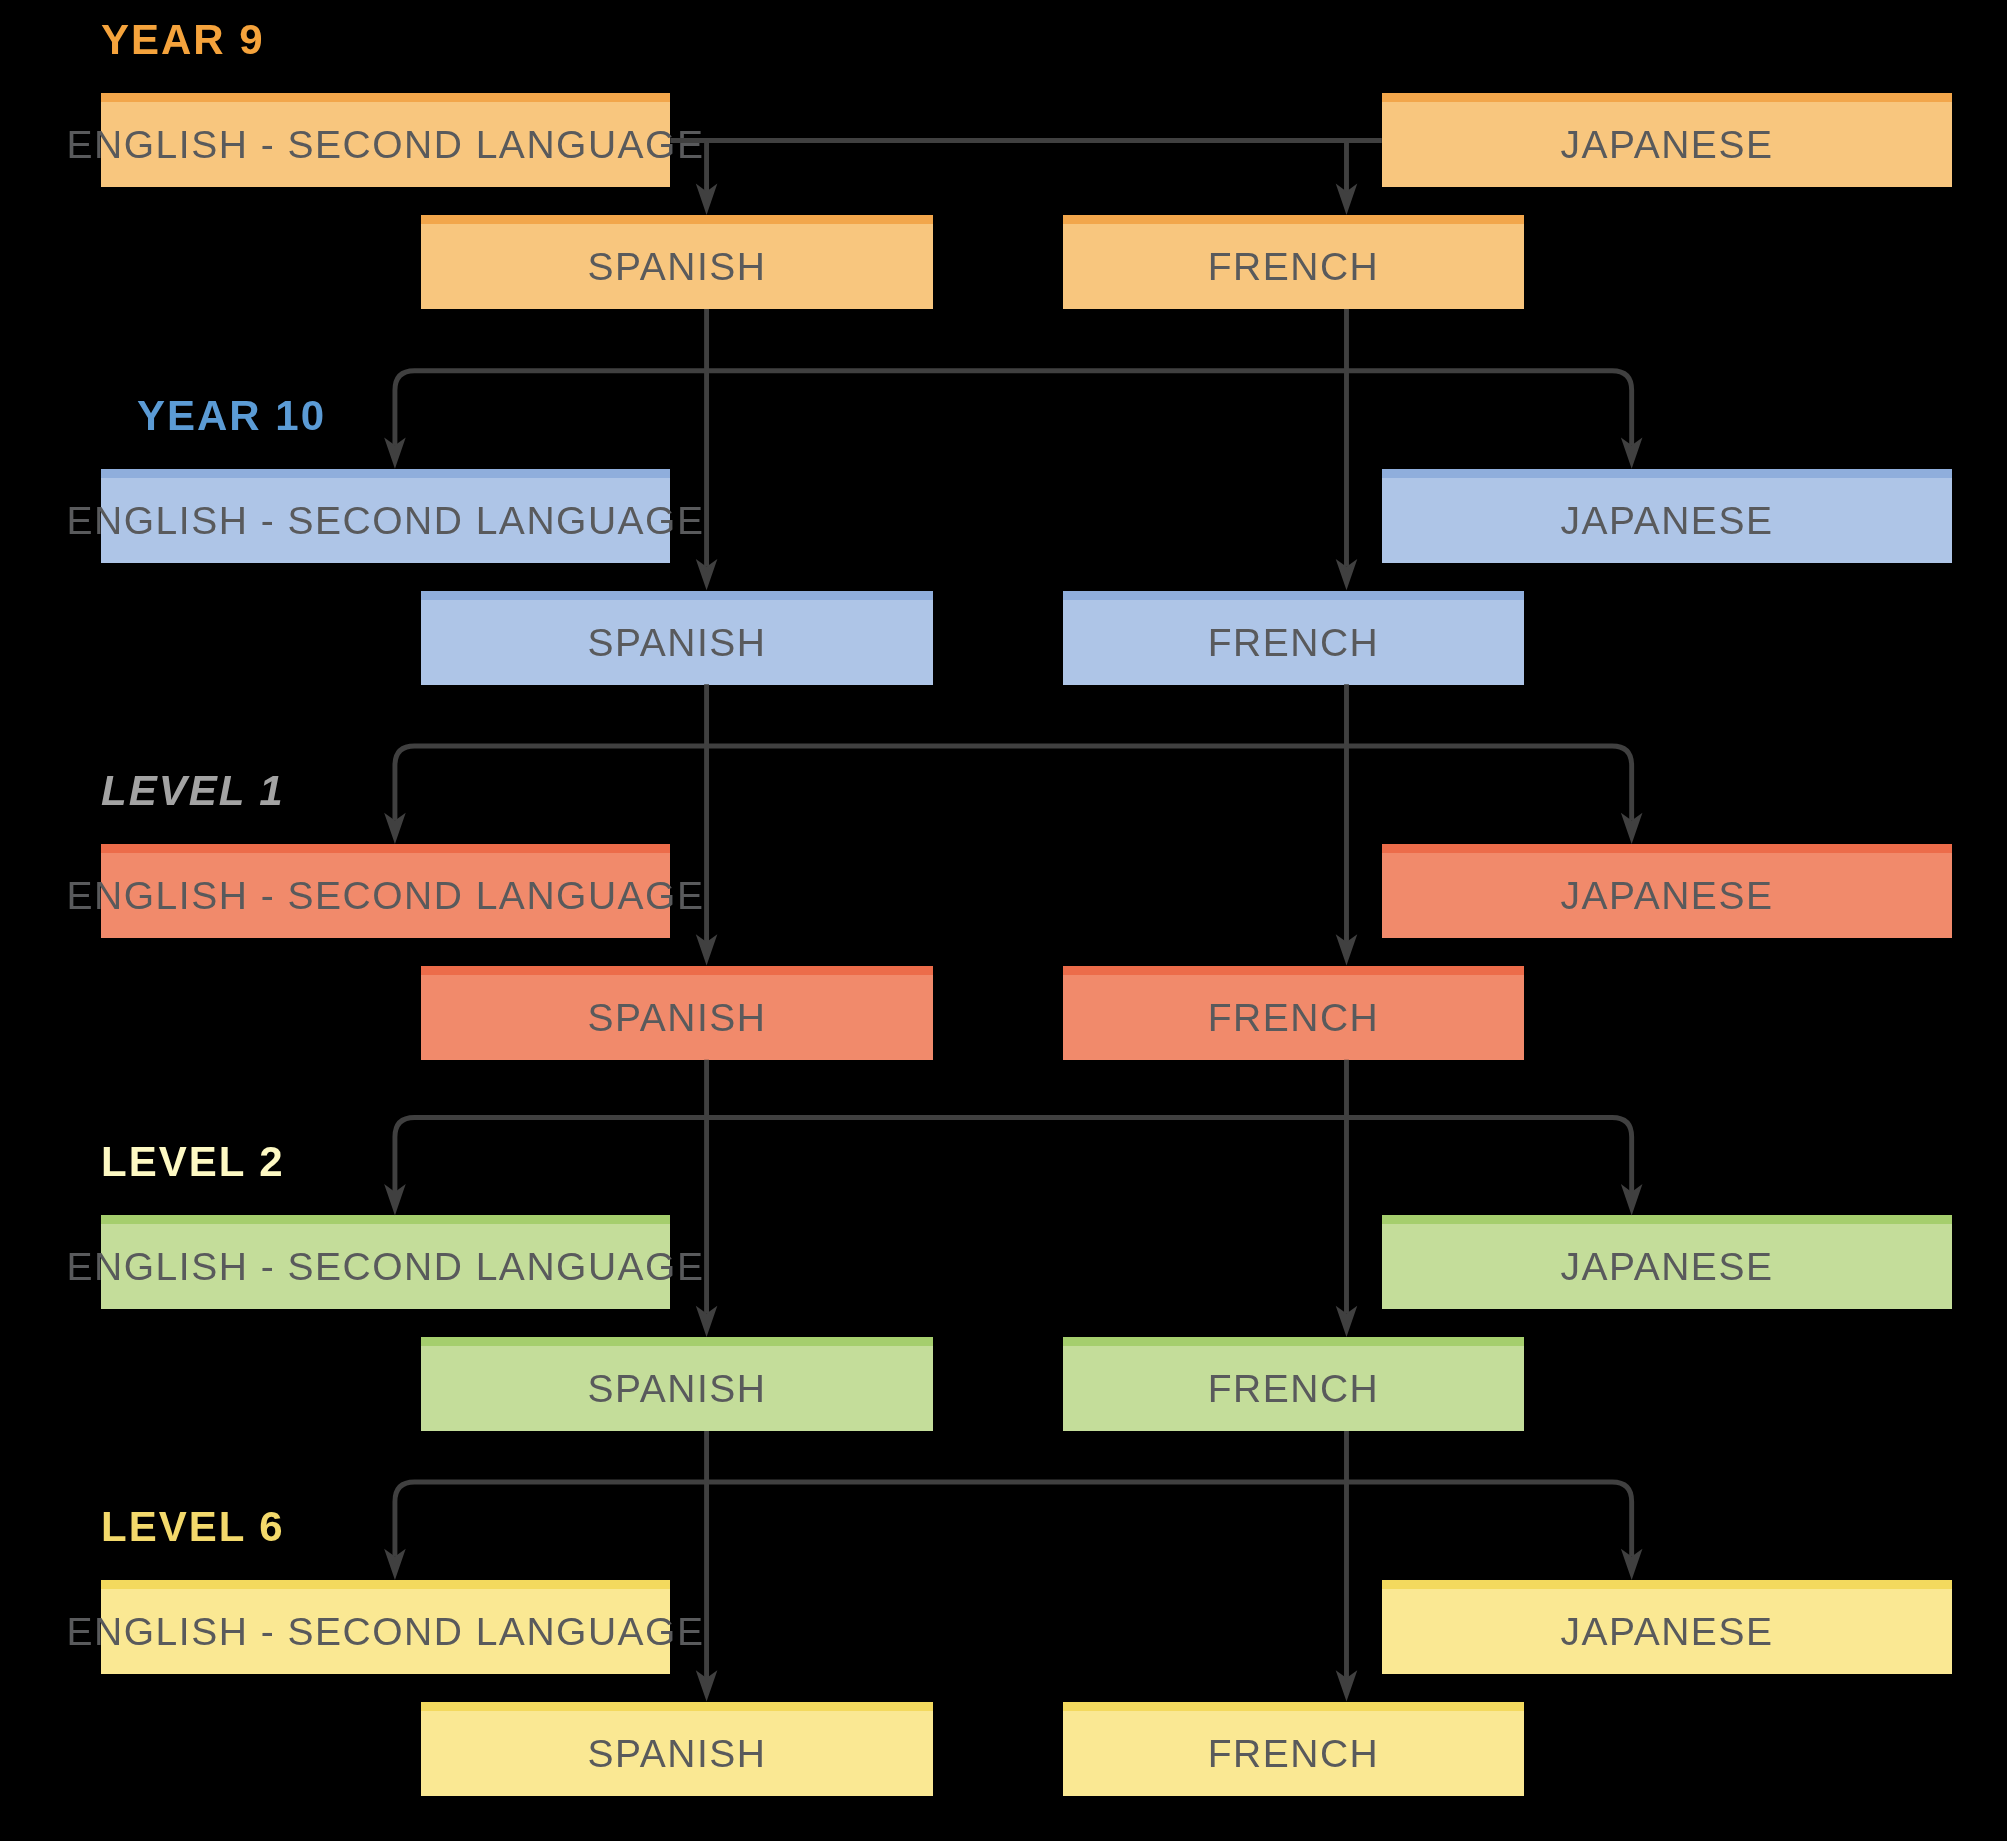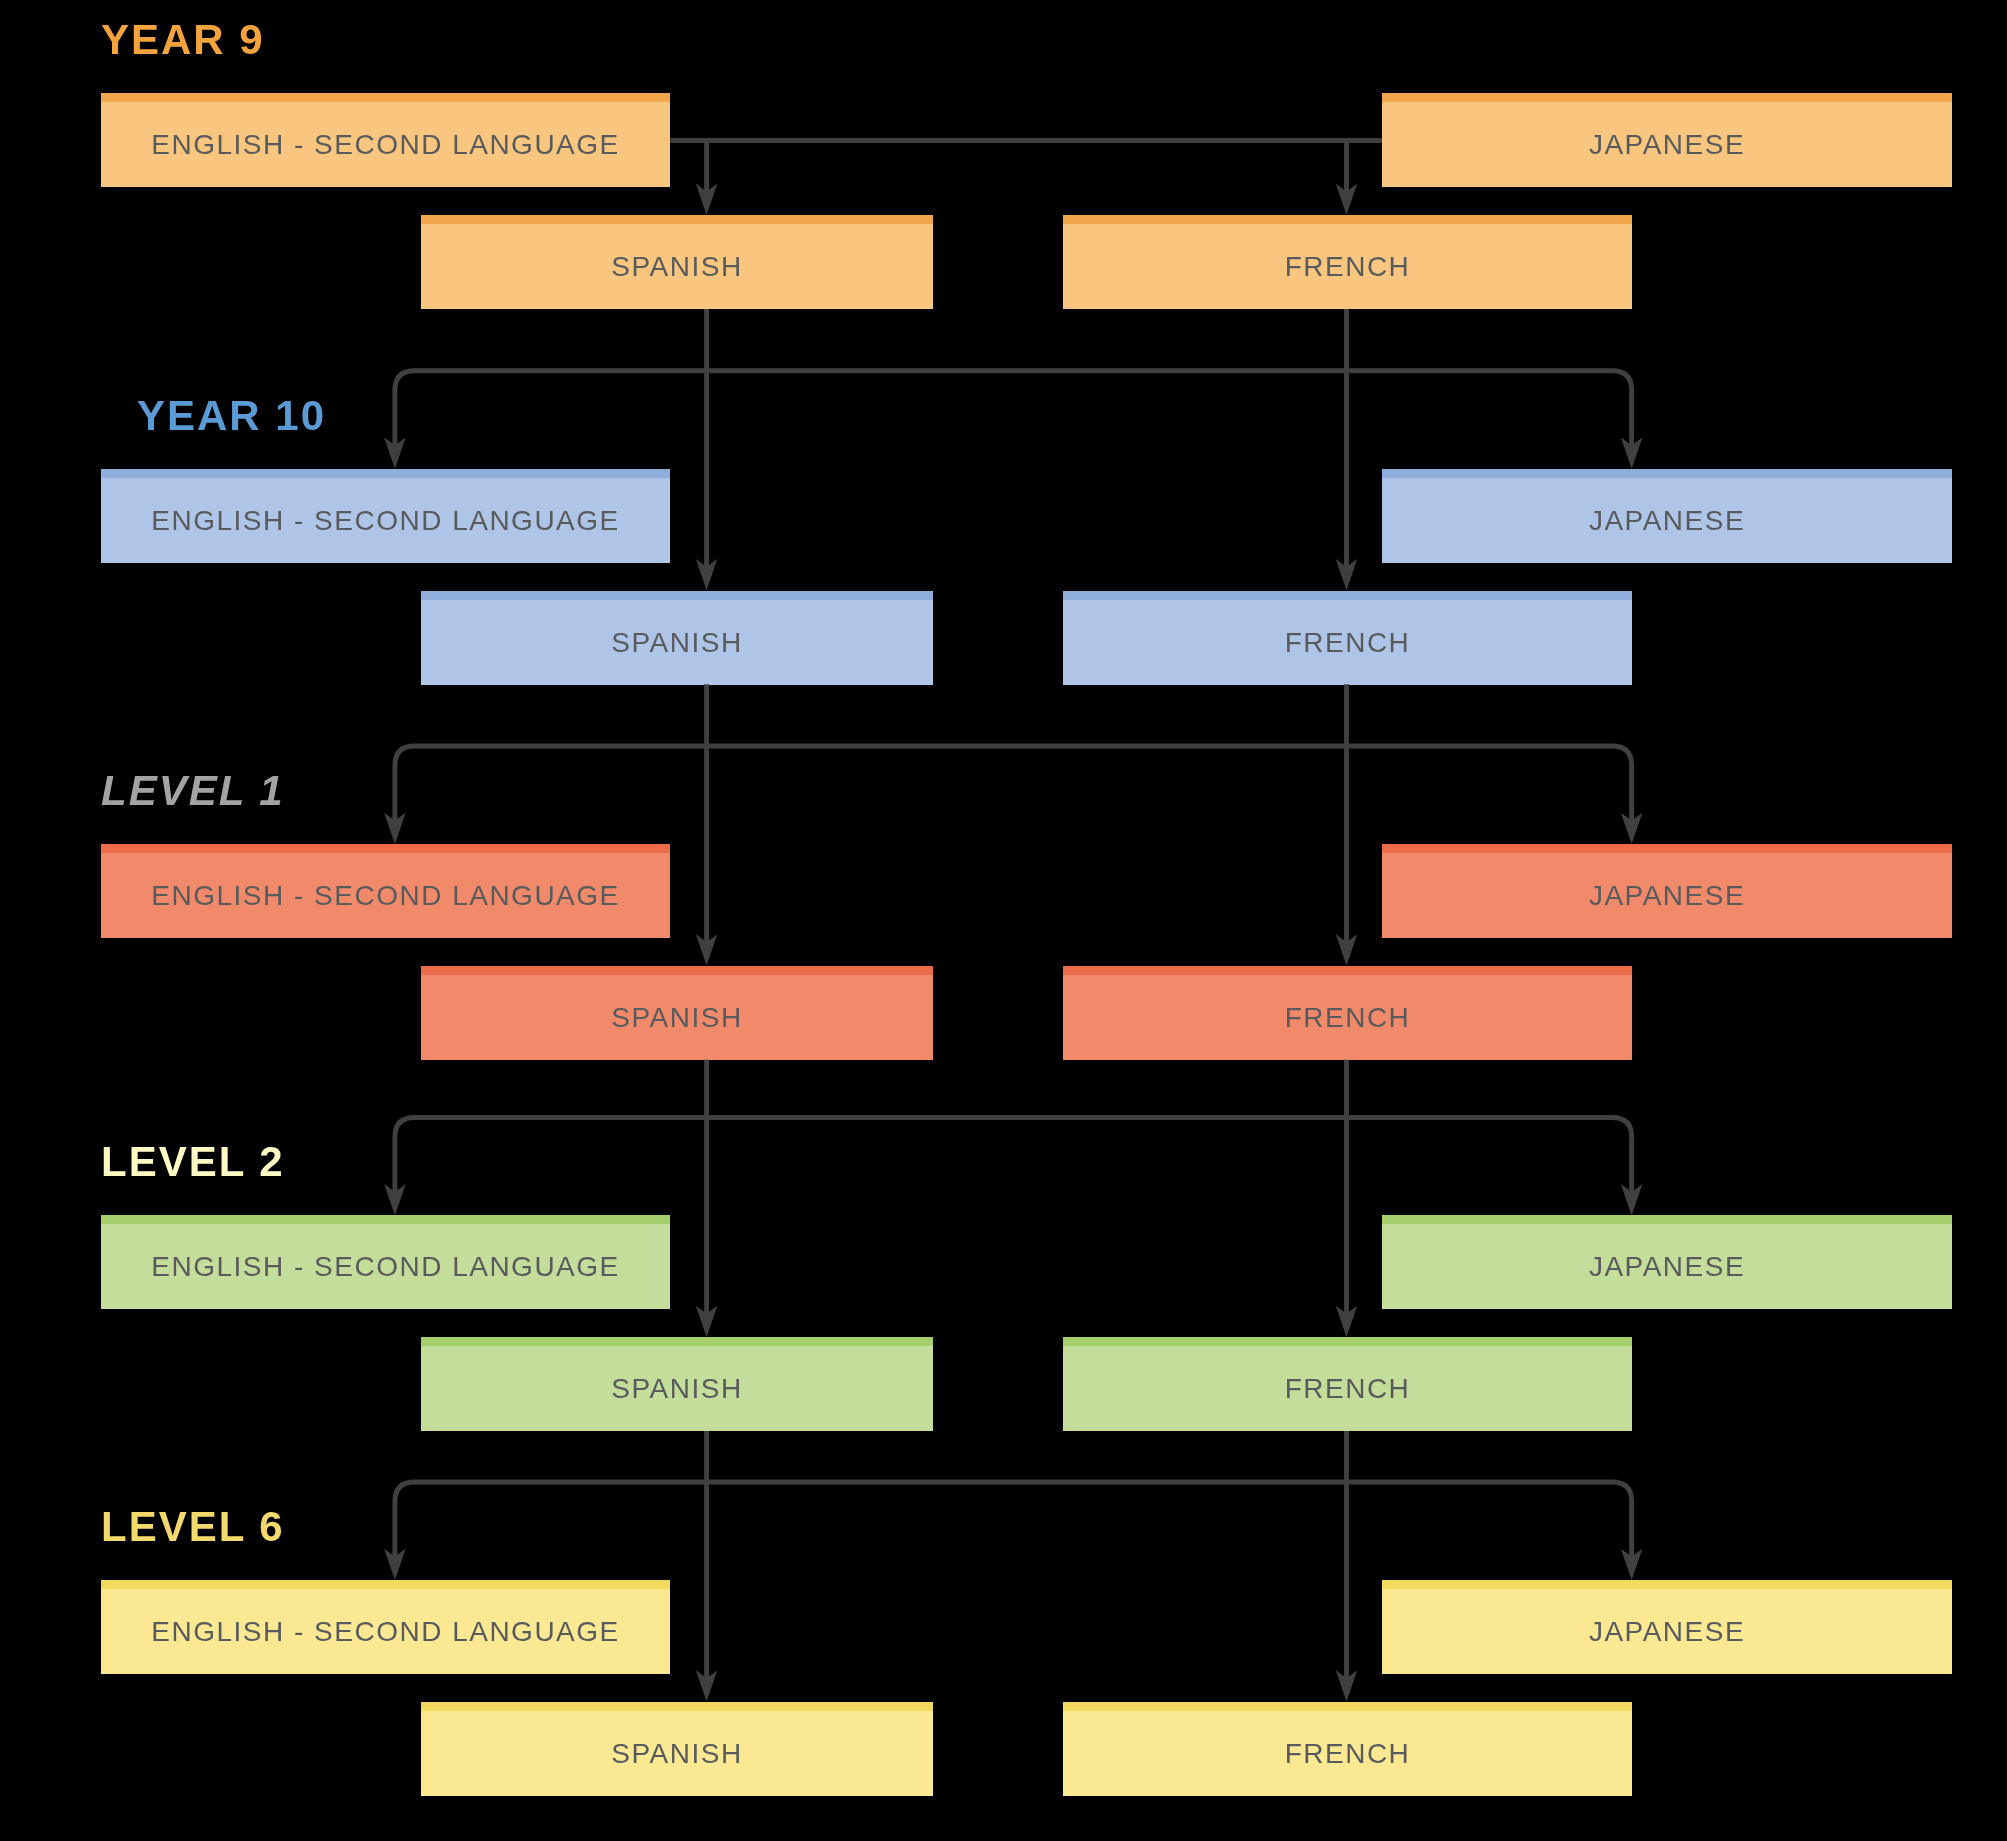--- a/index.html
+++ b/index.html
@@ -32,30 +32,30 @@
     letter-spacing: 2px;
   }
   .box {
     position: absolute;
     height: 94px;
     box-sizing: border-box;
     border-top: 9.8px solid transparent;
     display: flex;
     align-items: center;
     justify-content: center;
-    font-size: 28px;
+    font-size: 39px;
     letter-spacing: 1.5px;
   }
   .box .box-label {
     white-space: nowrap;
   }
   .en { left: 101px;  width: 569px; top: var(--b); }
   .jp { left: 1382px; width: 570px; top: var(--b); }
   .sp { left: 421px;  width: 512px; top: calc(var(--b) + 122px); }
-  .fr { left: 1063px; width: 569px; top: calc(var(--b) + 122px); }
+  .fr { left: 1063px; width: 461px; top: calc(var(--b) + 122px); }
   
   #connector-overlay {
     position: absolute;
     left: 0;
     top: 0;
     pointer-events: none;
   }
   .ln {
     stroke: var(--line-color, #404040);
     stroke-width: 5;

